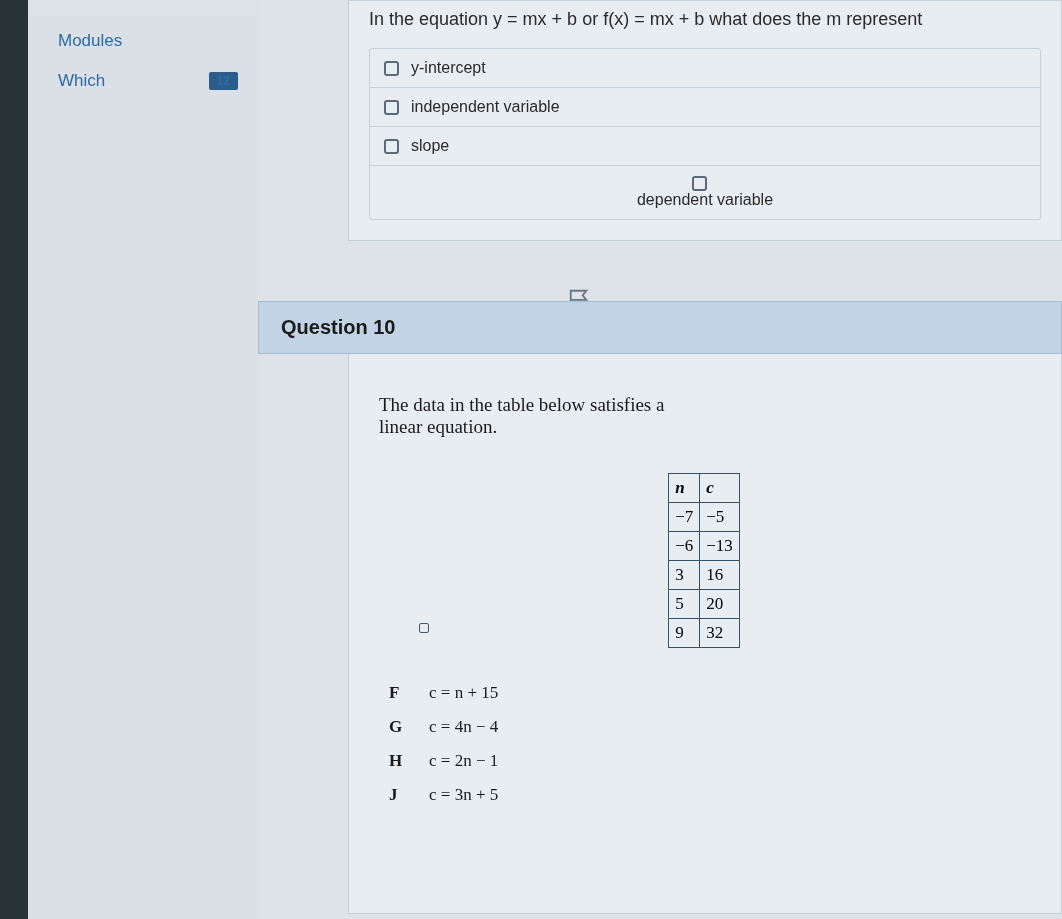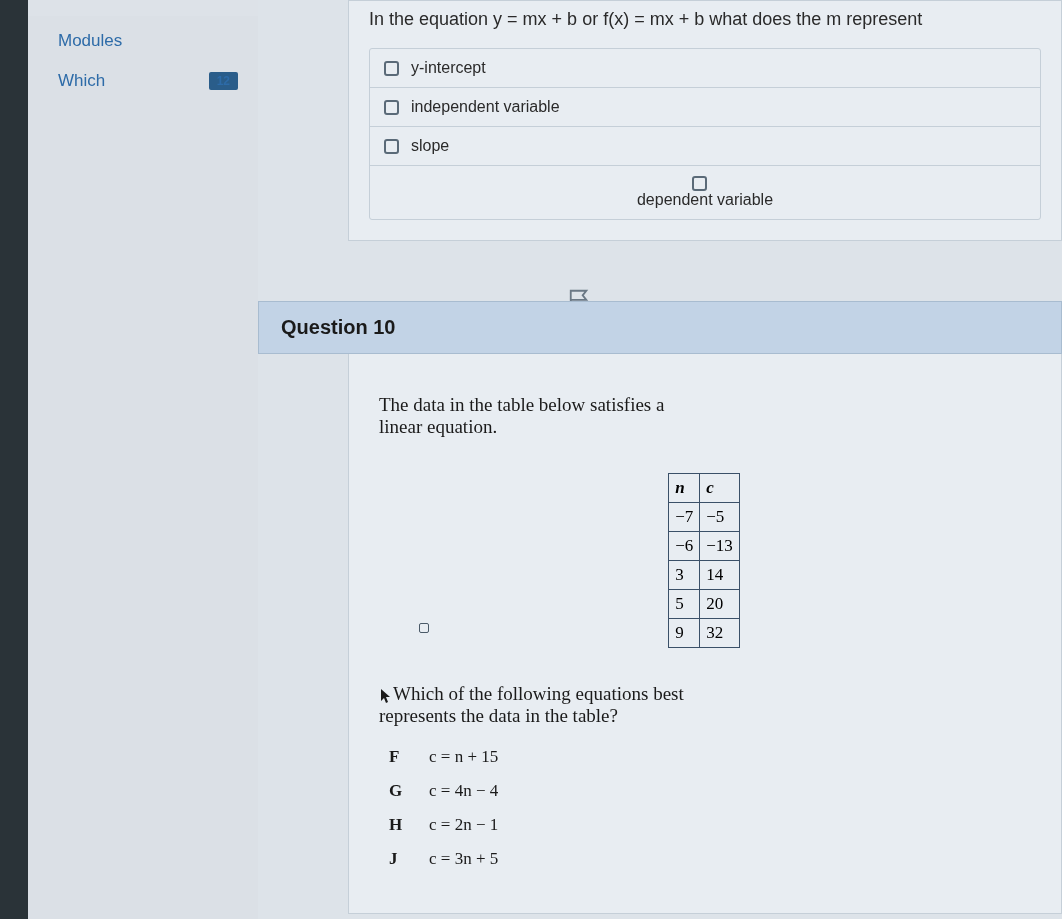--- a/index.html
+++ b/index.html
@@ -243,39 +243,33 @@
           <tr>
                 <td>−7</td>
                 <td>−5</td>
               </tr>
           <tr>
                 <td>−6</td>
                 <td>−13</td>
               </tr>
           <tr>
                 <td>3</td>
-                <td>14</td>
+                <td>16</td>
               </tr>
           <tr>
                 <td>5</td>
                 <td>20</td>
               </tr>
           <tr>
                 <td>9</td>
                 <td>32</td>
               </tr>
         </tbody>
           </table>
       </div>
-      <div class="q2-subtext">
-        <svg class="cursor-arrow" viewBox="0 0 12 16" width="12" height="16">
-            <path d="M1 1 L1 13 L4 10 L6 15 L8 14 L6 9 L10 9 Z" fill="#1a1a1a"></path>
-          </svg><span>Which of the following equations best</span><br>
-        <span>represents the data in the table?</span>
-      </div>
       <div class="answer-list">
         <div class="answer-row">
           <span class="letter">F</span>
           <span class="eq">c = n + 15</span>
         </div>
         <div class="answer-row">
           <span class="letter">G</span>
           <span class="eq">c = 4n − 4</span>
         </div>
         <div class="answer-row">

